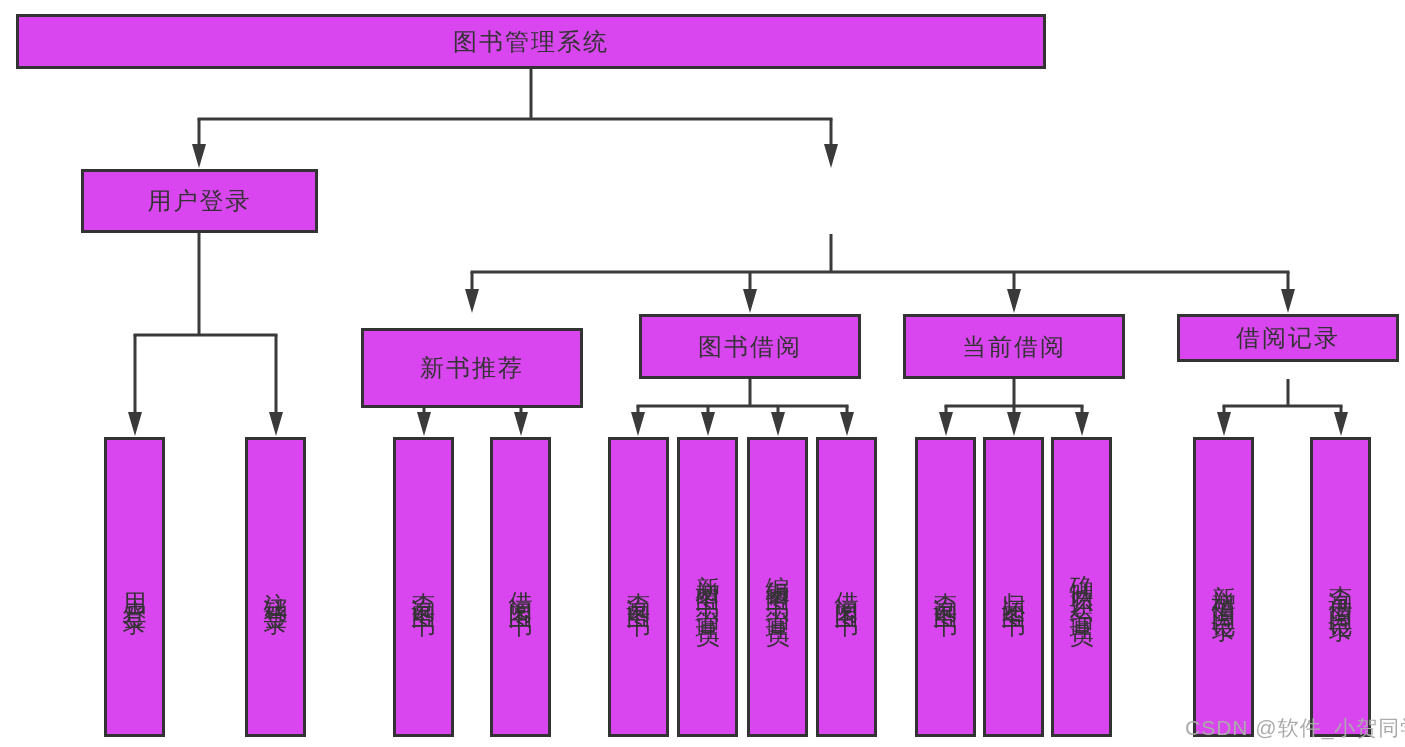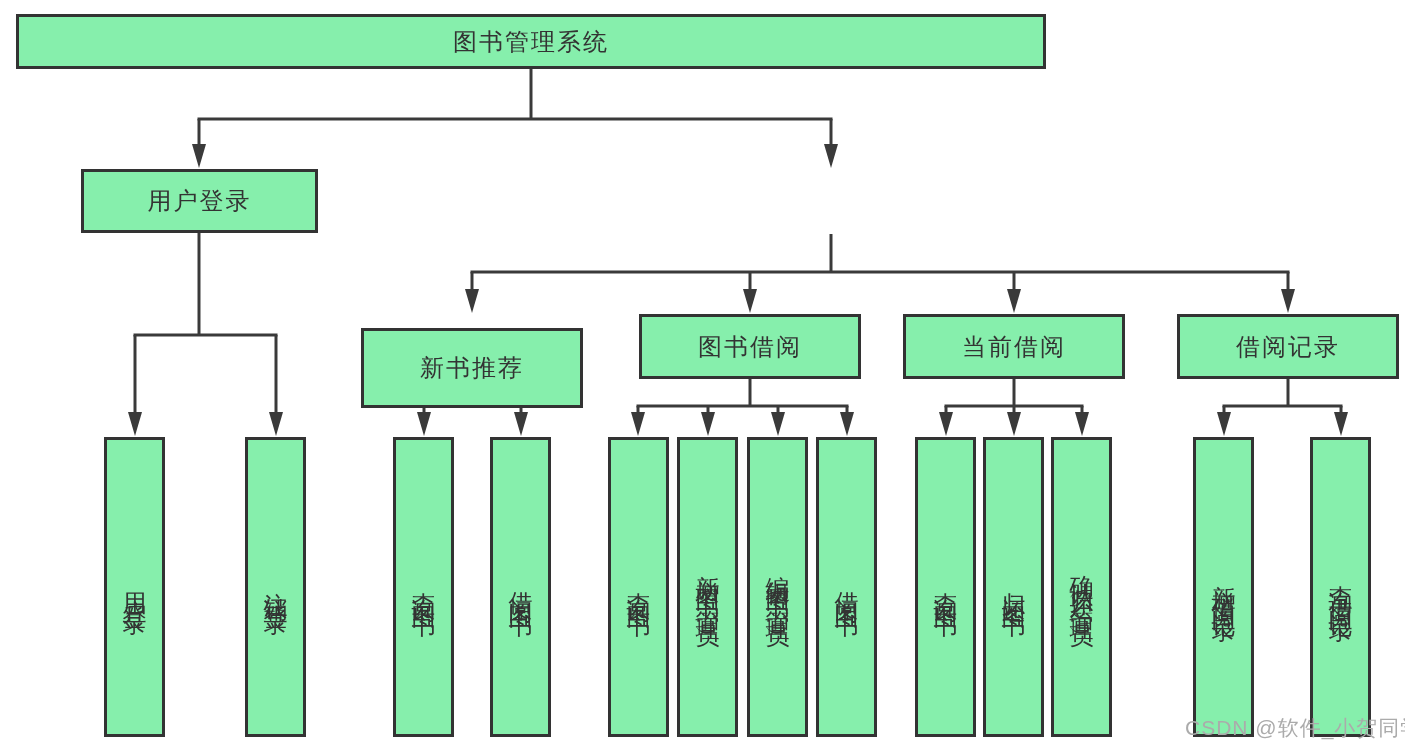--- a/index.html
+++ b/index.html
@@ -16,21 +16,21 @@
     background:var(--background);
     overflow:hidden;
     font-family:"Liberation Sans","DejaVu Sans",sans-serif;
   }
   #wires{position:absolute;left:0;top:0;width:1405px;height:747px;}
   .c-line{stroke:var(--line);stroke-width:3;fill:none;}
   .c-arrow{fill:var(--line);stroke:none;}
   .box{
     position:absolute;
     box-sizing:border-box;
-    background:#86efac;
+    background:#d946ef;
     border:3px solid var(--box-border);
     color:var(--text);
     display:flex;
     align-items:center;
     justify-content:center;
     font-size:24px;
   }
   .h{letter-spacing:2px;}
   .v{
     writing-mode:vertical-rl;
@@ -130,21 +130,21 @@
     </g>
   </svg>
 
   <div class="box h" style="left:16px;top:14px;width:1030px;height:55px">图书管理系统</div>
 
   <div class="box h" style="left:81px;top:169px;width:237px;height:64px">用户登录</div>
 
   <div class="box h" style="left:361px;top:328px;width:222px;height:80px">新书推荐</div>
   <div class="box h" style="left:903px;top:314px;width:222px;height:65px">当前借阅</div>
   <div class="box h" style="left:639px;top:314px;width:222px;height:65px">图书借阅</div>
-  <div class="box h" style="left:1177px;top:314px;width:222px;height:65px">借阅记录</div>
+  <div class="box h" style="left:1177px;top:314px;width:222px;height:48px">借阅记录</div>
 
   <div class="box v" style="left:104px;top:437px;width:61px;height:300px">用户登录</div>
   <div class="box v" style="left:245px;top:437px;width:61px;height:300px">注销登录</div>
 
   <div class="box v" style="left:393px;top:437px;width:61px;height:300px">查询图书</div>
   <div class="box v" style="left:490px;top:437px;width:61px;height:300px">借阅图书</div>
 
   <div class="box v" style="left:608px;top:437px;width:61px;height:300px">查询图书</div>
   <div class="box v" style="left:677px;top:437px;width:61px;height:300px">新增图书（管理员）</div>
   <div class="box v" style="left:747px;top:437px;width:61px;height:300px">编辑图书（管理员）</div>

